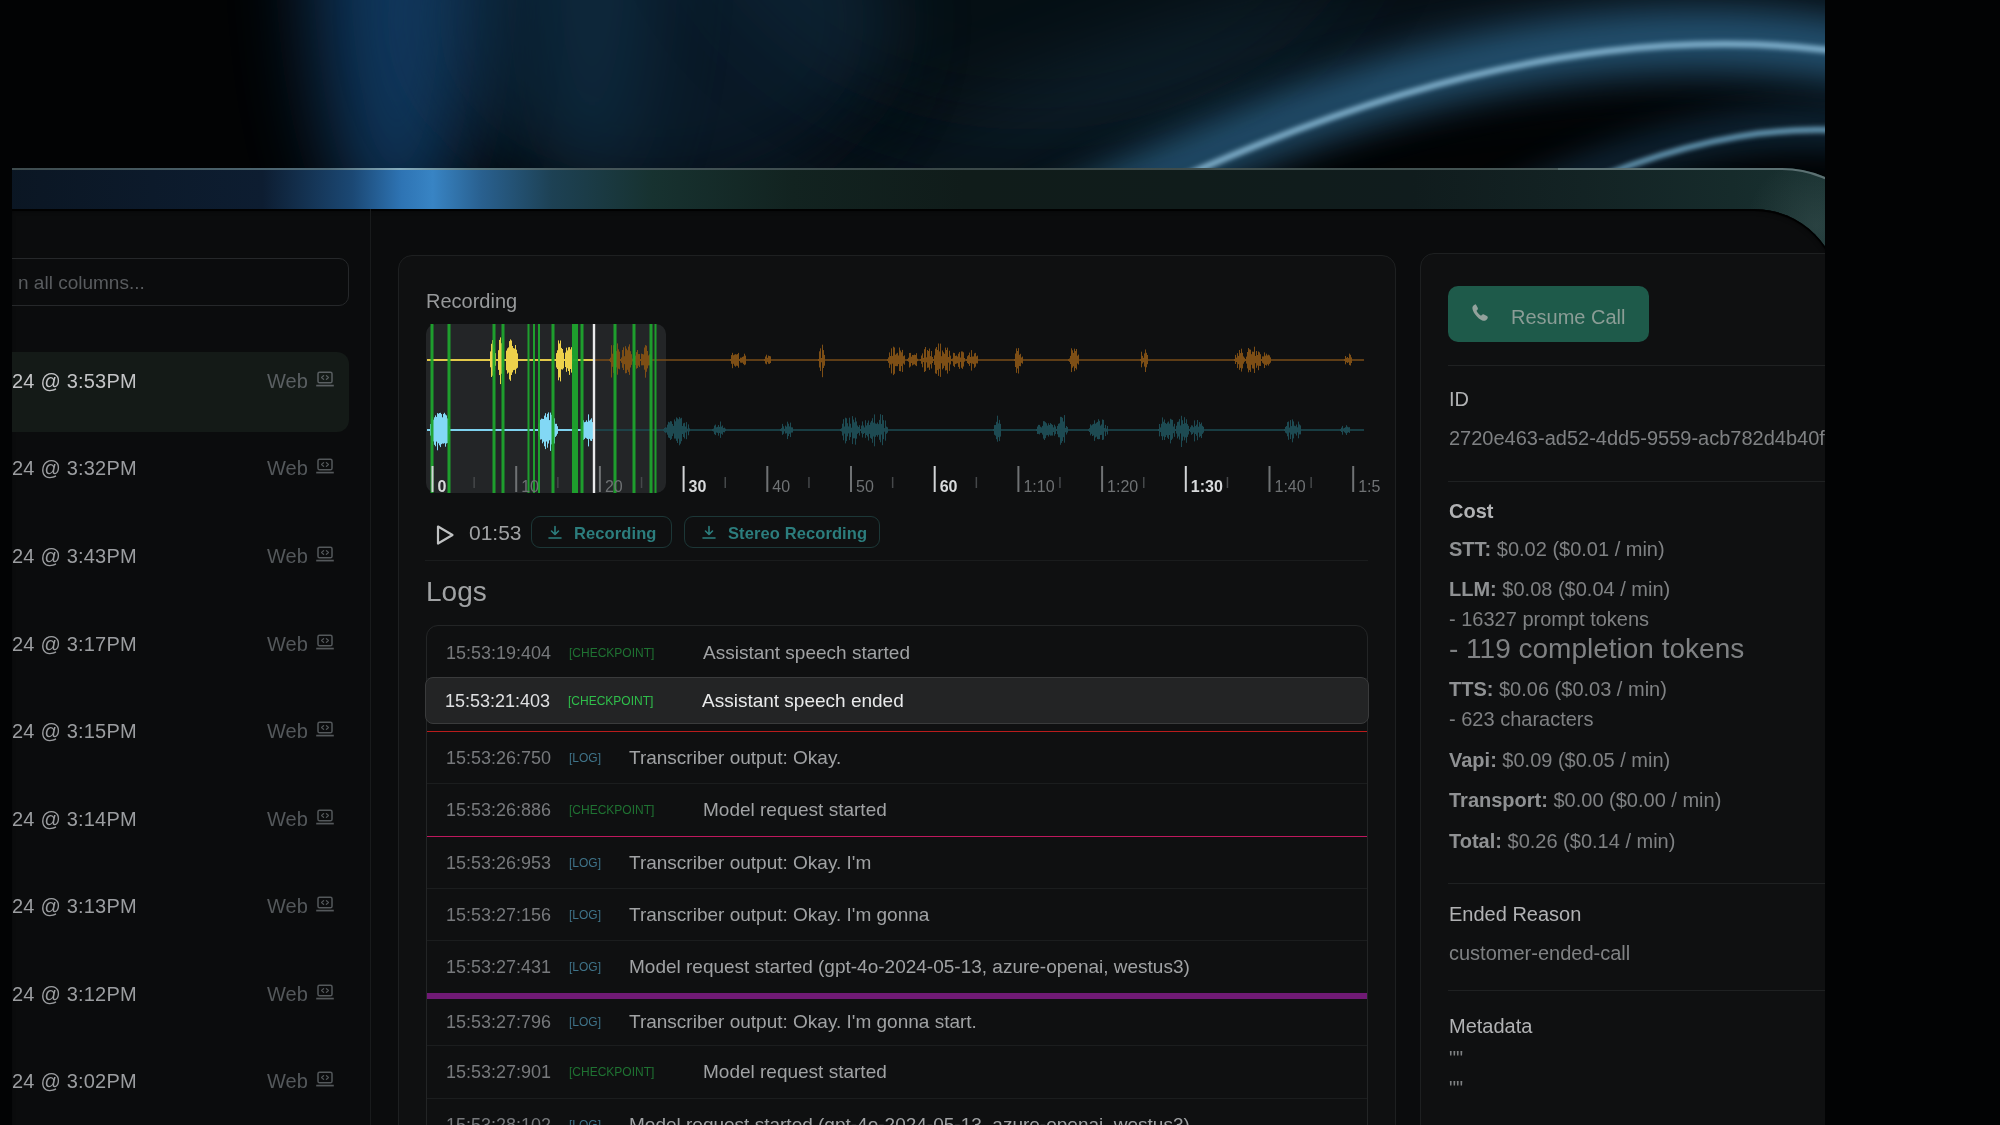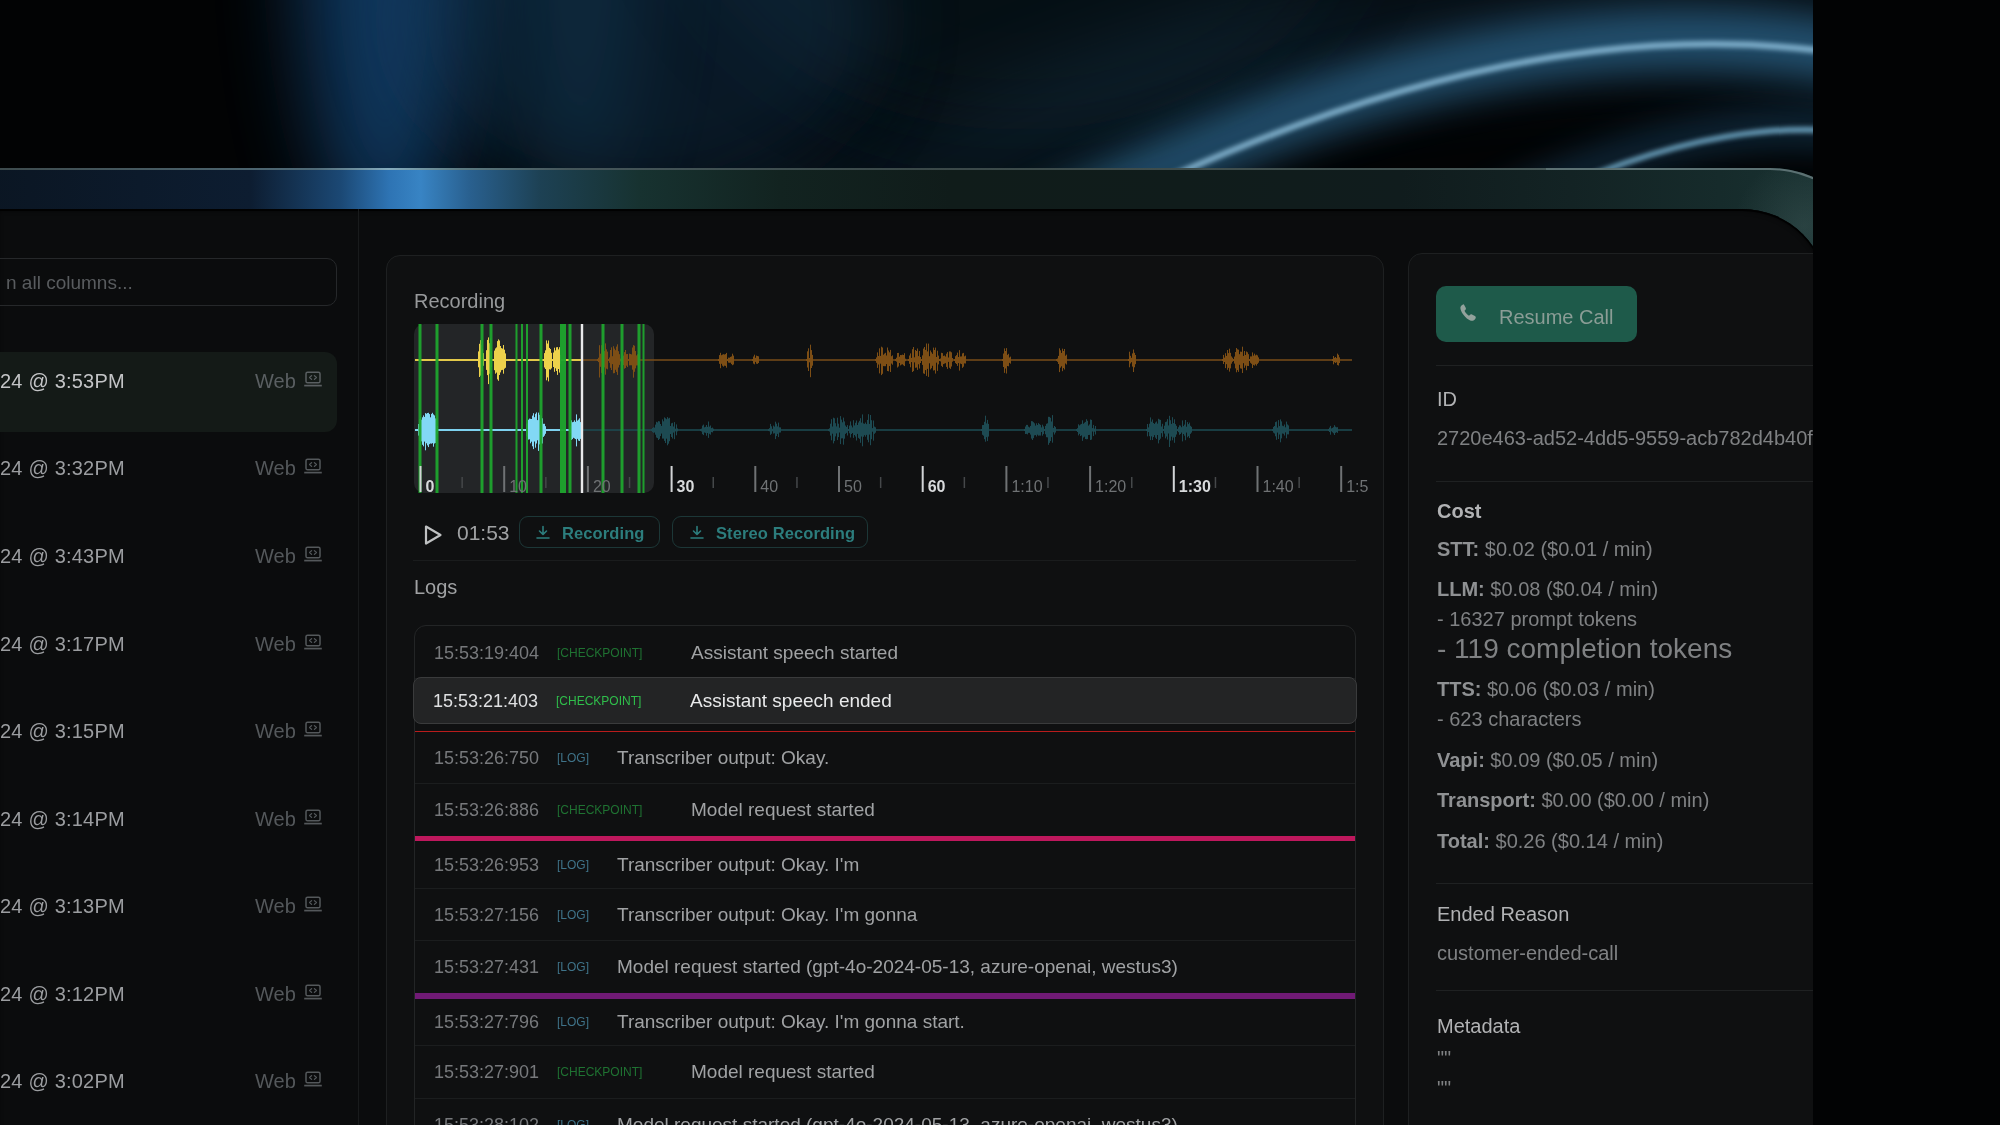--- a/index.html
+++ b/index.html
@@ -1,19 +1,19 @@
 <!DOCTYPE html>
 <html><head>
 <meta charset="utf-8">
 <style>
   * { margin:0; padding:0; box-sizing:border-box; }
   html,body { width:2000px; height:1125px; overflow:hidden; background:#020304;
     font-family:"Liberation Sans", sans-serif; }
   .abs { position:absolute; }
-  #stage { position:absolute; left:0; top:0; width:1813px; height:1125px; overflow:hidden; }
+  #stage { position:absolute; left:12px; top:0; width:1813px; height:1125px; overflow:hidden; }
 
   
   #window { position:absolute; left:-80px; top:168px; width:1956px; height:1100px;
     border-top-right-radius:106px;
     background:
       radial-gradient(circle 100px at 1884px 58px, rgba(120,145,142,0.18), rgba(120,145,142,0) 70%),
       linear-gradient(90deg,#0a141f 0%,#0d1d31 16.9%,#1b4874 21.5%,#2e74b4 24.0%,#3884c4 25.6%,
         #29608f 28.1%,#1d4154 31.7%,#173230 36.8%,#122320 44.0%,#101c1a 52.7%,#101c1b 64.4%,
         #101c1d 75.7%,#132324 84.4%,#162b2b 92.0%,#193232 97.6%);
   }
@@ -254,40 +254,40 @@
       <svg class="abs" style="left:535px;top:316px" width="16" height="16" viewBox="0 0 16 16">
         <path d="M8 1.5 V9 M4.5 6 L8 9.5 L11.5 6 M2 13 H14" fill="none" stroke="#2c7d7d" stroke-width="1.6" stroke-linecap="round" stroke-linejoin="round"></path>
       </svg>
       <div class="abs" style="left:562px;top:315px;font-size:16.5px;font-weight:700;color:#2c7d7d;letter-spacing:0.1px;">Recording</div>
       <div class="abs" style="left:672px;top:307px;width:196px;height:32px;border:1.5px solid #1c3737;border-radius:9px;"></div>
       <svg class="abs" style="left:689px;top:316px" width="16" height="16" viewBox="0 0 16 16">
         <path d="M8 1.5 V9 M4.5 6 L8 9.5 L11.5 6 M2 13 H14" fill="none" stroke="#2c7d7d" stroke-width="1.6" stroke-linecap="round" stroke-linejoin="round"></path>
       </svg>
       <div class="abs" style="left:716px;top:315px;font-size:16.5px;font-weight:700;color:#2c7d7d;letter-spacing:0.1px;">Stereo Recording</div>
       <div class="abs" style="left:413px;top:351px;width:943px;height:1px;background:#1a1c1d;"></div>
-      <div class="abs" style="left:414px;top:367px;font-size:20px;font-weight:500;color:#a0a2a4;">Logs</div>
+      <div class="abs" style="left:414px;top:367px;font-size:28px;font-weight:500;color:#a0a2a4;">Logs</div>
 
       <div class="abs" style="left:414px;top:416px;width:942px;height:640px;border:1px solid #232526;border-radius:12px;overflow:hidden;">
         <div class="logrow" style="top:0.0px;">
             <div class="lr-ts">15:53:19:404</div>
             <div class="lr-tag tag-c">[CHECKPOINT]</div>
             <div class="lr-msg" style="left:276px;">Assistant speech started</div>
           </div>
 <div class="logrow" style="top:52.4px;border-top:1px solid #1b1d1e;"></div>
 <div class="logrow" style="top:104.8px;border-top:1px solid #b91c1c;">
             <div class="lr-ts">15:53:26:750</div>
             <div class="lr-tag tag-l">[LOG]</div>
             <div class="lr-msg" style="left:202px;">Transcriber output: Okay.</div>
           </div>
 <div class="logrow" style="top:157.2px;border-top:1px solid #1b1d1e;">
             <div class="lr-ts">15:53:26:886</div>
             <div class="lr-tag tag-c">[CHECKPOINT]</div>
             <div class="lr-msg" style="left:276px;">Model request started</div>
           </div>
-<div class="logrow" style="top:209.6px;border-top:5px solid #be185d;text-decoration:underline;">
+<div class="logrow" style="top:209.6px;border-top:1px solid #be185d;text-decoration:underline;">
             <div class="lr-ts">15:53:26:953</div>
             <div class="lr-tag tag-l">[LOG]</div>
             <div class="lr-msg" style="left:202px;">Transcriber output: Okay. I'm</div>
           </div>
 <div class="logrow" style="top:262.0px;border-top:1px solid #1b1d1e;">
             <div class="lr-ts">15:53:27:156</div>
             <div class="lr-tag tag-l">[LOG]</div>
             <div class="lr-msg" style="left:202px;">Transcriber output: Okay. I'm gonna</div>
           </div>
 <div class="logrow" style="top:314.4px;border-top:1px solid #1b1d1e;">

